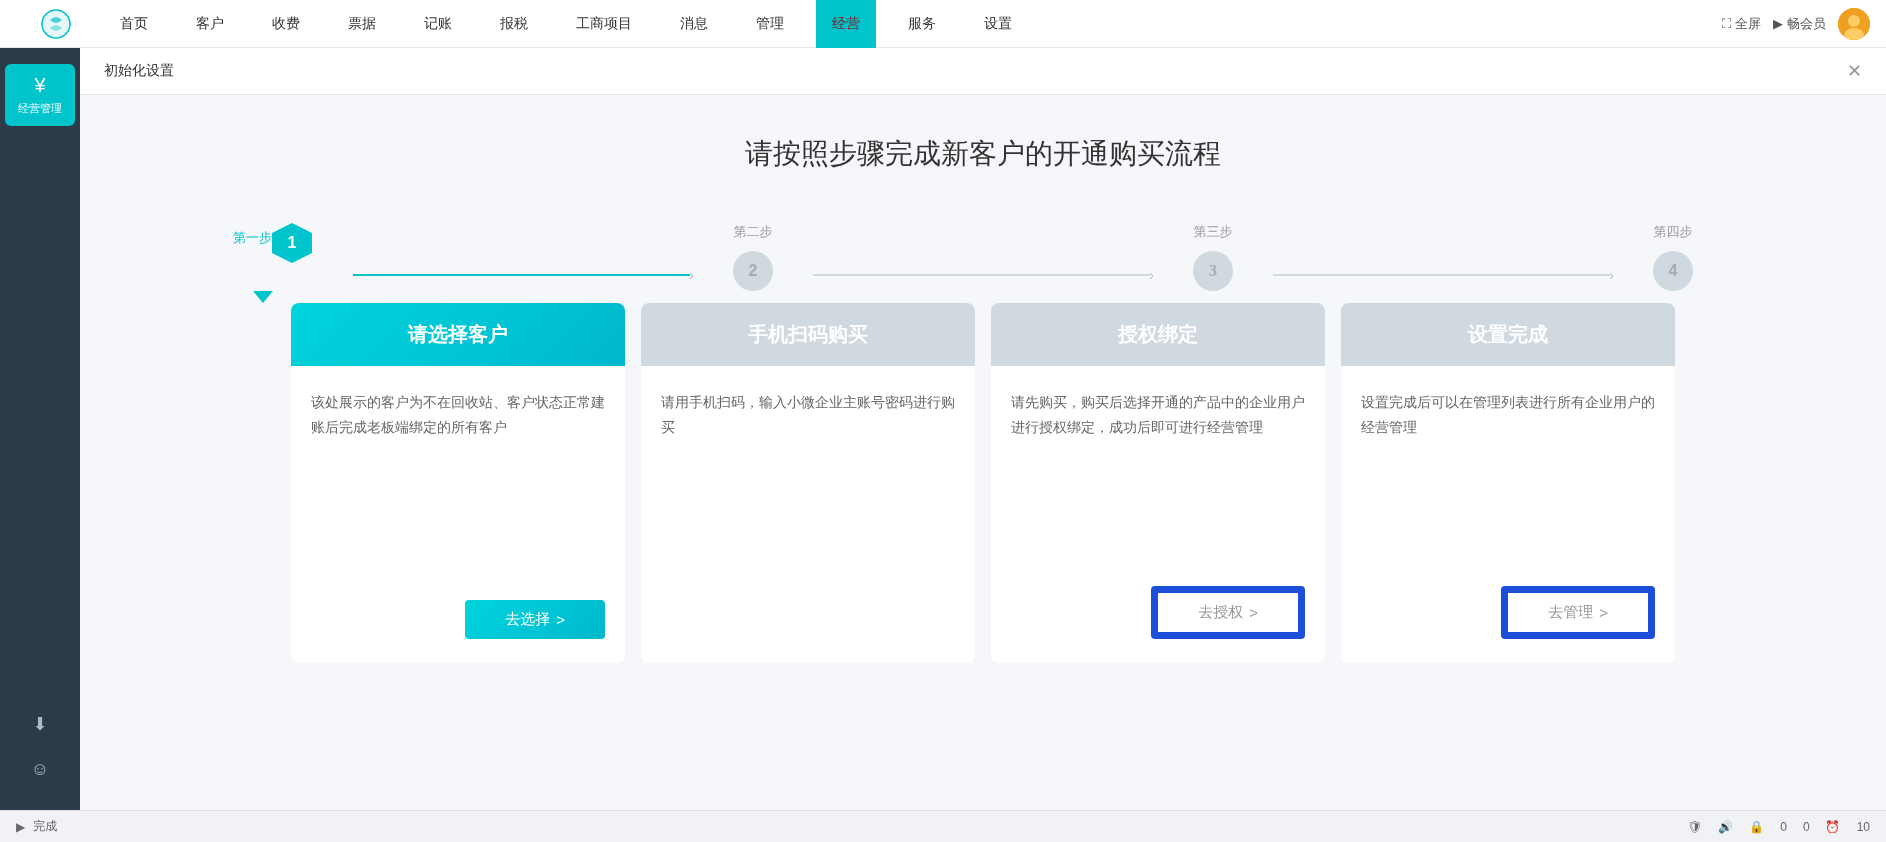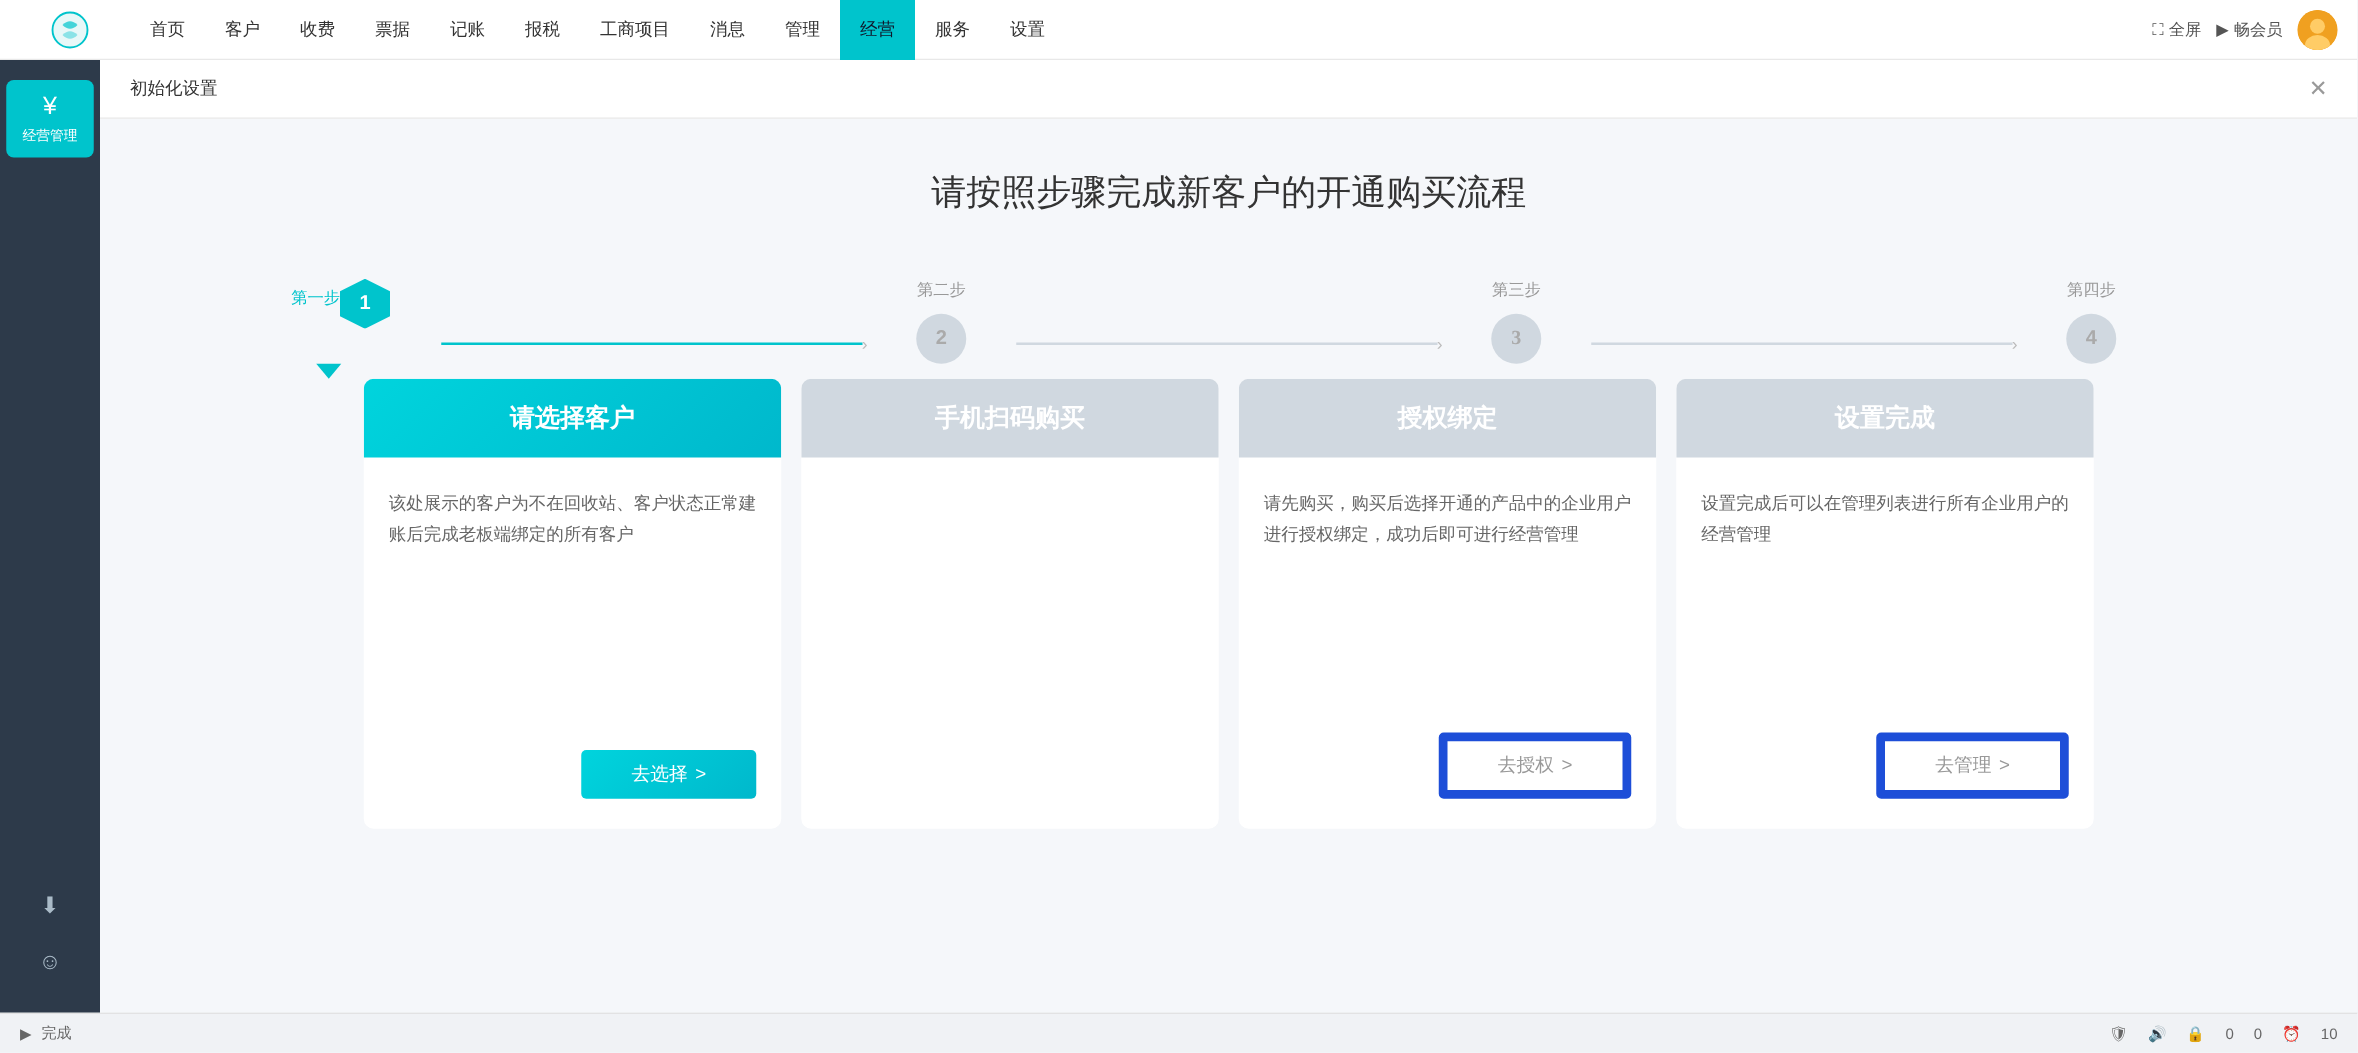--- a/index.html
+++ b/index.html
@@ -24,35 +24,35 @@
       margin-right: 8px;
     }
     .logo-icon {
       width: 32px;
       height: 32px;
     }
     .nav-items {
       display: flex;
       align-items: flex-end;
       flex: 1;
-      gap: 0;
+      gap: 16px;
     }
     .nav-item {
       padding: 0 16px;
       height: 48px;
       display: flex;
       align-items: center;
       font-size: 14px;
       color: #333;
       cursor: pointer;
       white-space: nowrap;
     }
     .nav-item.active {
       background: #00c4cc;
-      color: #0f172a;
+      color: #7f1d1d;
     }
     .nav-right {
       display: flex;
       align-items: center;
       gap: 12px;
       margin-left: auto;
     }
     .nav-right-item {
       font-size: 13px;
       color: #555;
@@ -393,20 +393,21 @@
               <span>去选择</span>
               <span>&gt;</span>
             </button>
           </div>
         </div>
 
         <div class="step-card inactive">
           <div class="card-header">
             <span>手机扫码购买</span>
           </div>
+          <div class="card-body">请用手机扫码，输入小微企业主账号密码进行购买</div>
           <div class="card-footer"></div>
         </div>
 
         <div class="step-card inactive">
           <div class="card-header">
             <span>授权绑定</span>
           </div>
           <div class="card-body">请先购买，购买后选择开通的产品中的企业用户进行授权绑定，成功后即可进行经营管理</div>
           <div class="card-footer">
             <button class="card-btn disabled" disabled="">

